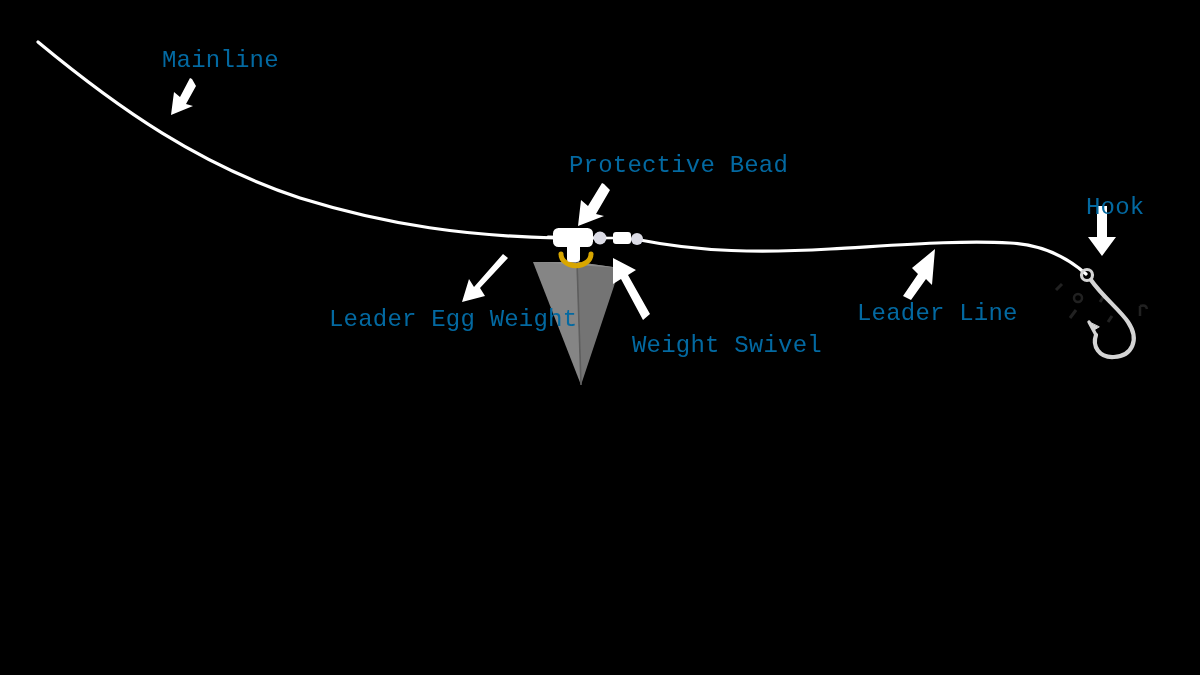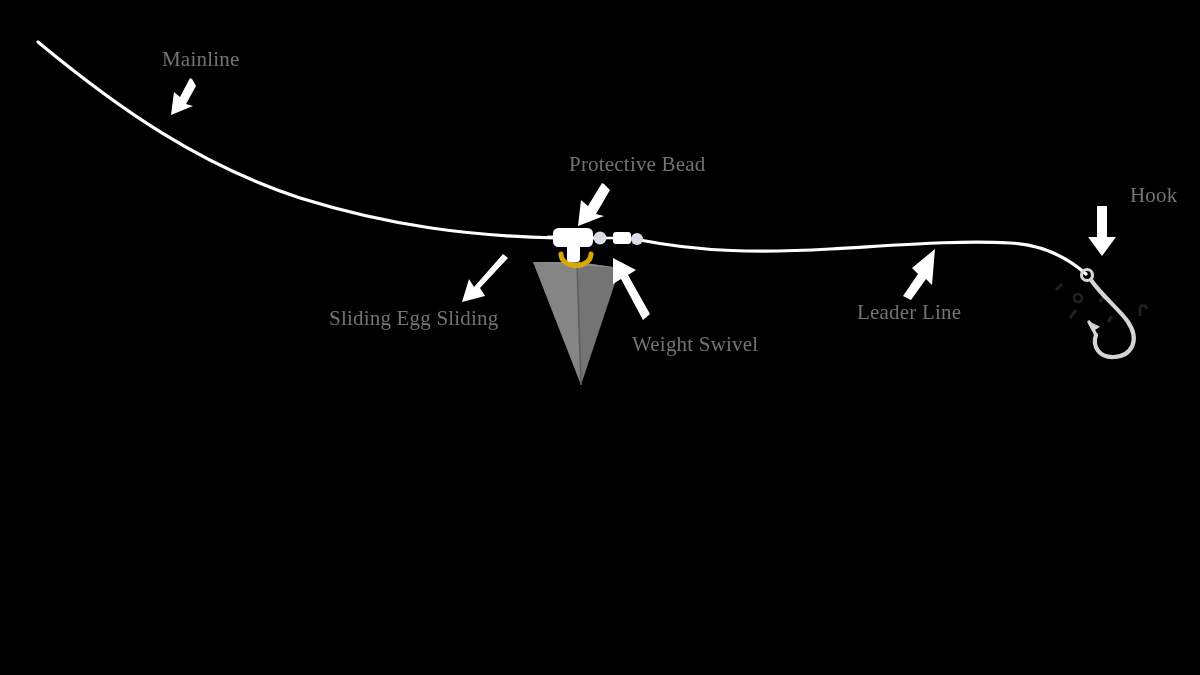--- a/index.html
+++ b/index.html
@@ -18,31 +18,31 @@
   #diagram-svg {
     position: absolute;
     left: 0;
     top: 0;
     width: 1200px;
     height: 675px;
     display: block;
   }
   .label {
     position: absolute;
-    color: #737373;
-    font-family: Liberation Serif, serif;
-    font-size: 21px;
+    color: #0369a1;
+    font-family: Liberation Mono, monospace;
+    font-size: 24px;
     font-weight: 400;
     letter-spacing: 0.2px;
     white-space: nowrap;
     line-height: 1;
   }
   #label-mainline        { left: 162px; top: 49px; }
   #label-protective-bead { left: 569px; top: 154px; }
-  #label-hook            { left: 1086px; top: 185px; margin-left: 44px; }
+  #label-hook            { left: 1086px; top: 196px; }
   #label-sliding-egg     { left: 329px; top: 308px; }
   #label-barrel-swivel   { left: 632px; top: 334px; }
   #label-leader-line     { left: 857px; top: 302px; text-align: right; }
 </style>
 </head>
 <body>
 
 <div id="stage">
 
   <svg id="diagram-svg" viewBox="0 0 1200 675">
@@ -128,19 +128,19 @@
     </g>
 
   </svg>
 
   <div class="label" id="label-mainline">Mainline</div>
 
   <div class="label" id="label-protective-bead">Protective Bead</div>
 
   <div class="label" id="label-hook">Hook</div>
 
-  <div class="label" id="label-sliding-egg">Sliding Egg Sliding</div>
+  <div class="label" id="label-sliding-egg">Leader Egg Weight</div>
 
   <div class="label" id="label-barrel-swivel">Weight Swivel</div>
 
   <div class="label" id="label-leader-line">Leader Line</div>
 
 </div>
 
 </body></html>

